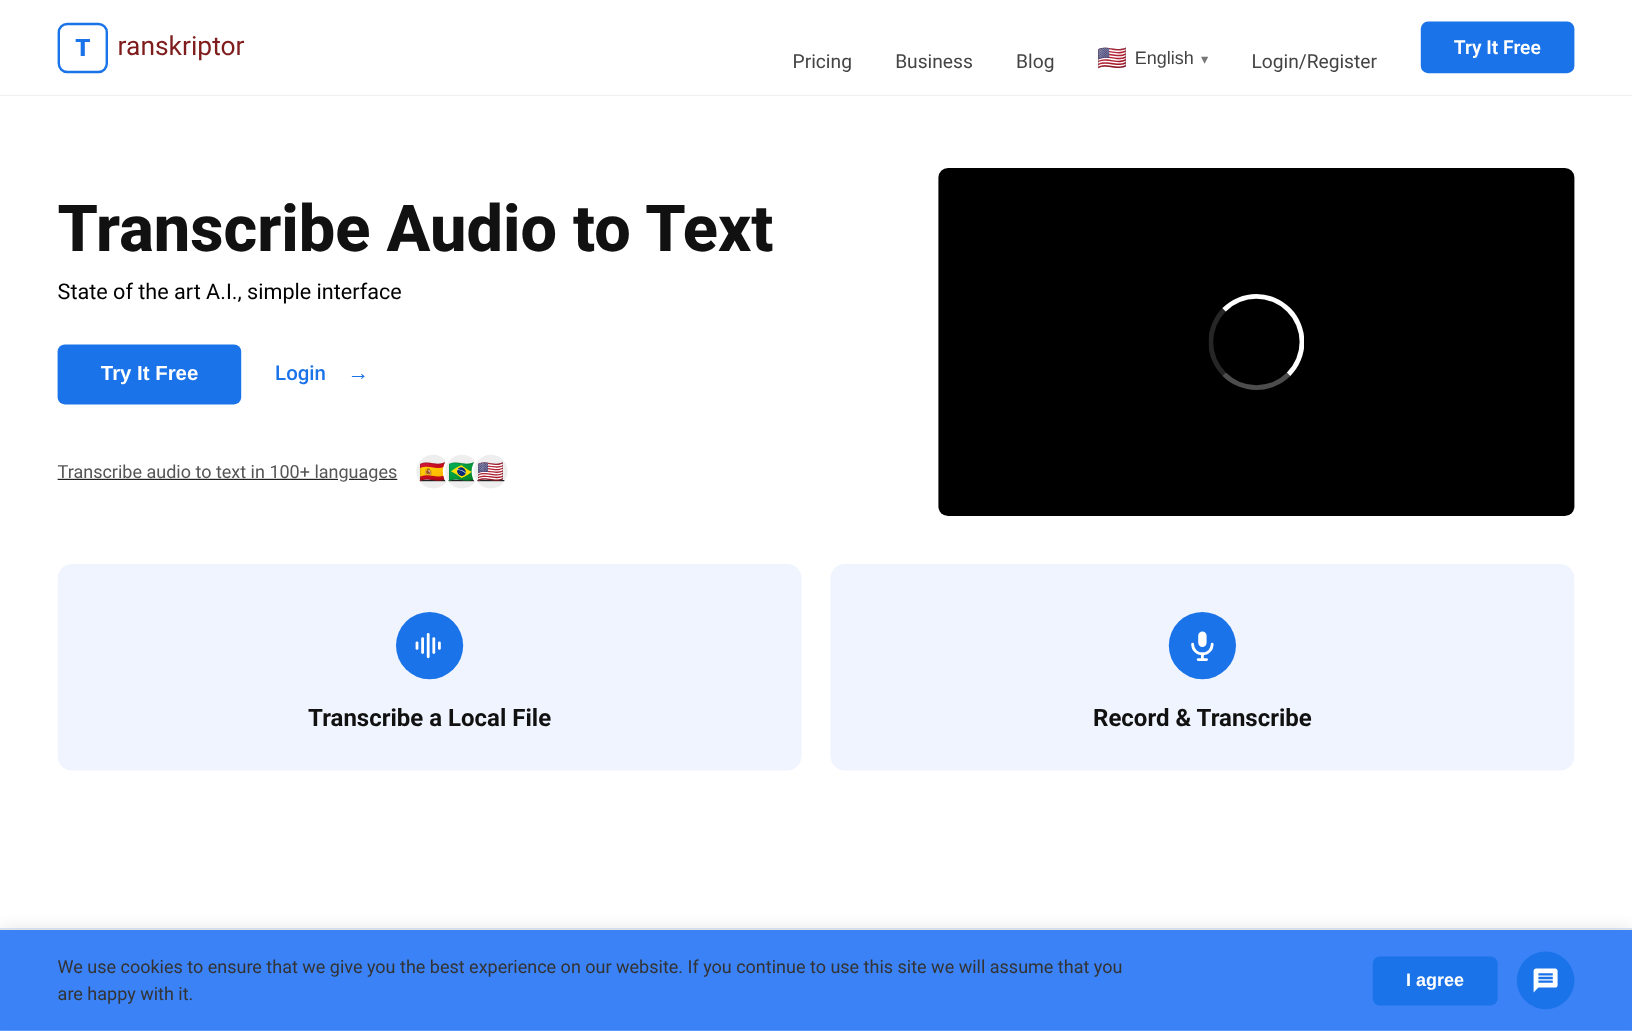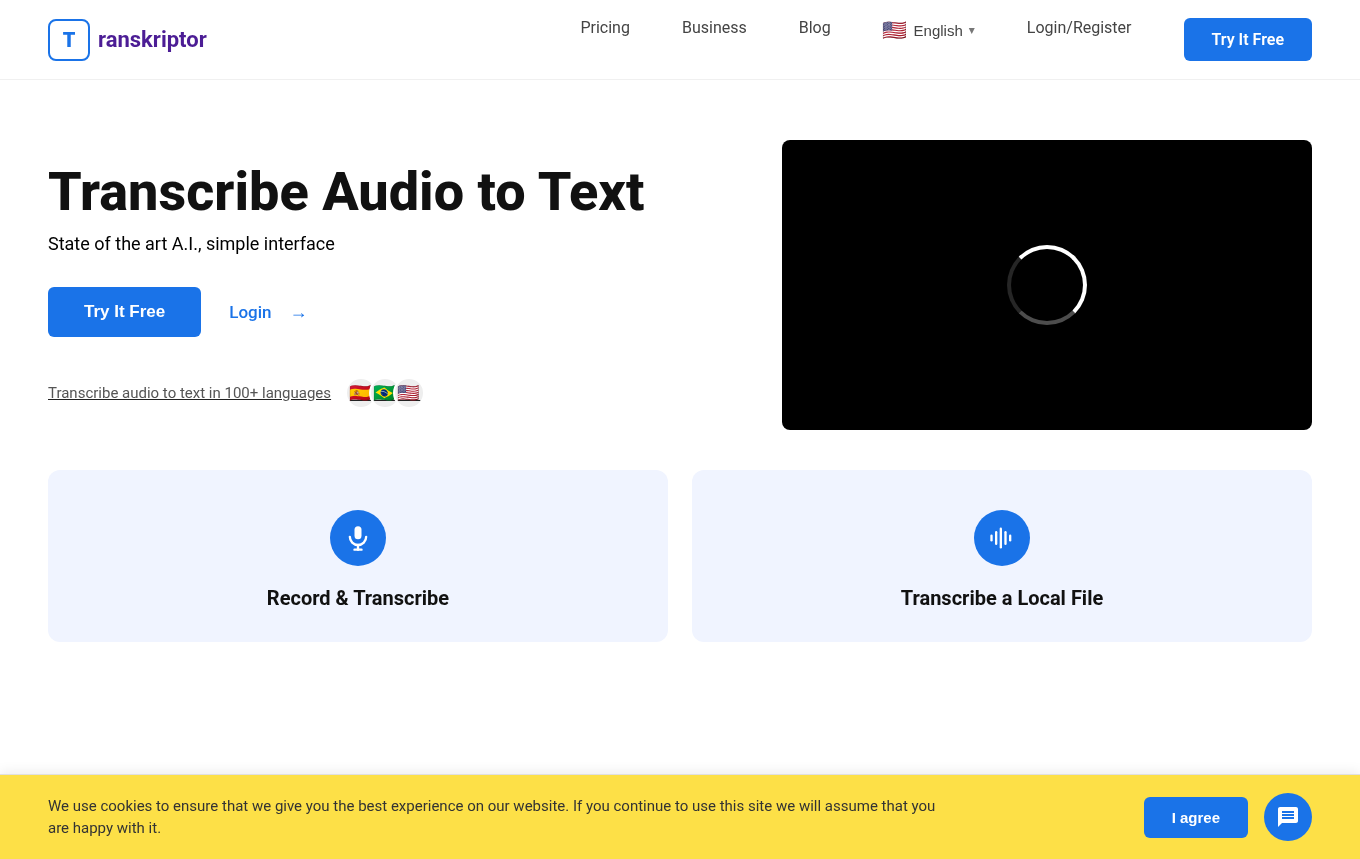--- a/index.html
+++ b/index.html
@@ -10,22 +10,22 @@
       display: flex; align-items: center; justify-content: space-between;
       padding: 0 48px; height: 80px; border-bottom: 1px solid #f0f0f0;
       position: sticky; top: 0; background: #fff; z-index: 100;
     }
     .nav-logo { display: flex; align-items: center; gap: 8px; text-decoration: none; }
     .logo-icon {
       width: 42px; height: 42px; border: 2.5px solid #1a73e8; border-radius: 8px;
       display: flex; align-items: center; justify-content: center;
       font-weight: 900; font-size: 20px; color: #1a73e8;
     }
-    .logo-text { font-size: 22px; font-weight: 700; color: #4c1d95; }
-    .nav-links { display: flex; align-items: flex-start; gap: 52px; }
+    .logo-text { font-size: 22px; font-weight: 400; color: #7f1d1d; }
+    .nav-links { display: flex; align-items: flex-end; gap: 36px; }
     .nav-link { text-decoration: none; color: #444; font-size: 16px; font-weight: 400; }
     .lang-selector {
       display: flex; align-items: center; gap: 6px; cursor: pointer;
       font-size: 15px; color: #444; border: none; background: none;
     }
     .flag-emoji { font-size: 20px; }
     .chevron-down { font-size: 12px; color: #777; }
     .nav-login { text-decoration: none; color: #444; font-size: 16px; }
     .btn-primary {
       background: #1a73e8; color: #fff; border: none; border-radius: 6px;
@@ -88,21 +88,21 @@
       width: 56px; height: 56px; border-radius: 50%; background: #1a73e8;
       display: flex; align-items: center; justify-content: center;
       margin-bottom: 20px;
     }
     .feature-icon-circle svg { width: 28px; height: 28px; fill: #fff; }
     .feature-title { font-size: 20px; font-weight: 700; color: #111; text-align: center; }
 
     
     .cookie-banner {
       position: fixed; bottom: 0; left: 0; right: 0;
-      background: #fde047; border-top: 1px solid #e0e0e0;
+      background: #3b82f6; border-top: 1px solid #e0e0e0;
       padding: 18px 48px; display: flex; align-items: center;
       justify-content: space-between; z-index: 200;
       box-shadow: 0 -2px 12px rgba(0,0,0,0.08);
     }
     .cookie-text { font-size: 15px; color: #333; max-width: 900px; line-height: 1.5; }
     .cookie-actions { display: flex; align-items: center; gap: 16px; flex-shrink: 0; }
     .btn-agree {
       background: #1a73e8; color: #fff; border: none; border-radius: 6px;
       padding: 12px 28px; font-size: 15px; font-weight: 600; cursor: pointer;
     }
@@ -156,39 +156,39 @@
   </div>
   <div class="hero-video">
     <div class="spinner-ring"></div>
   </div>
 </section>
 
 <section class="feature-section">
   <div class="feature-card">
     <div class="feature-icon-circle">
       <svg viewBox="0 0 24 24">
-        <rect x="9" y="2" width="6" height="11" rx="3"></rect>
-        <path d="M5 11a7 7 0 0 0 14 0" stroke="#fff" stroke-width="2" fill="none" stroke-linecap="round"></path>
-        <line x1="12" y1="18" x2="12" y2="22" stroke="#fff" stroke-width="2" stroke-linecap="round"></line>
-        <line x1="9" y1="22" x2="15" y2="22" stroke="#fff" stroke-width="2" stroke-linecap="round"></line>
-      </svg>
-    </div>
-    <span class="feature-title">Record &amp; Transcribe</span>
-  </div>
-  <div class="feature-card">
-    <div class="feature-icon-circle">
-      <svg viewBox="0 0 24 24">
         <rect x="2" y="9" width="2" height="6" rx="1"></rect>
         <rect x="6" y="6" width="2" height="12" rx="1"></rect>
         <rect x="10" y="3" width="2" height="18" rx="1"></rect>
         <rect x="14" y="6" width="2" height="12" rx="1"></rect>
         <rect x="18" y="9" width="2" height="6" rx="1"></rect>
       </svg>
     </div>
     <span class="feature-title">Transcribe a Local File</span>
+  </div>
+  <div class="feature-card">
+    <div class="feature-icon-circle">
+      <svg viewBox="0 0 24 24">
+        <rect x="9" y="2" width="6" height="11" rx="3"></rect>
+        <path d="M5 11a7 7 0 0 0 14 0" stroke="#fff" stroke-width="2" fill="none" stroke-linecap="round"></path>
+        <line x1="12" y1="18" x2="12" y2="22" stroke="#fff" stroke-width="2" stroke-linecap="round"></line>
+        <line x1="9" y1="22" x2="15" y2="22" stroke="#fff" stroke-width="2" stroke-linecap="round"></line>
+      </svg>
+    </div>
+    <span class="feature-title">Record &amp; Transcribe</span>
   </div>
 </section>
 
 <div class="cookie-banner">
   <p class="cookie-text">We use cookies to ensure that we give you the best experience on our website. If you continue to use this site we will assume that you are happy with it.</p>
   <div class="cookie-actions">
     <button class="btn-agree">I agree</button>
     <div class="chat-bubble">
       <svg viewBox="0 0 24 24">
         <path d="M20 2H4C2.9 2 2 2.9 2 4v18l4-4h14c1.1 0 2-.9 2-2V4c0-1.1-.9-2-2-2zm-2 12H6v-2h12v2zm0-3H6V9h12v2zm0-3H6V6h12v2z"></path>

